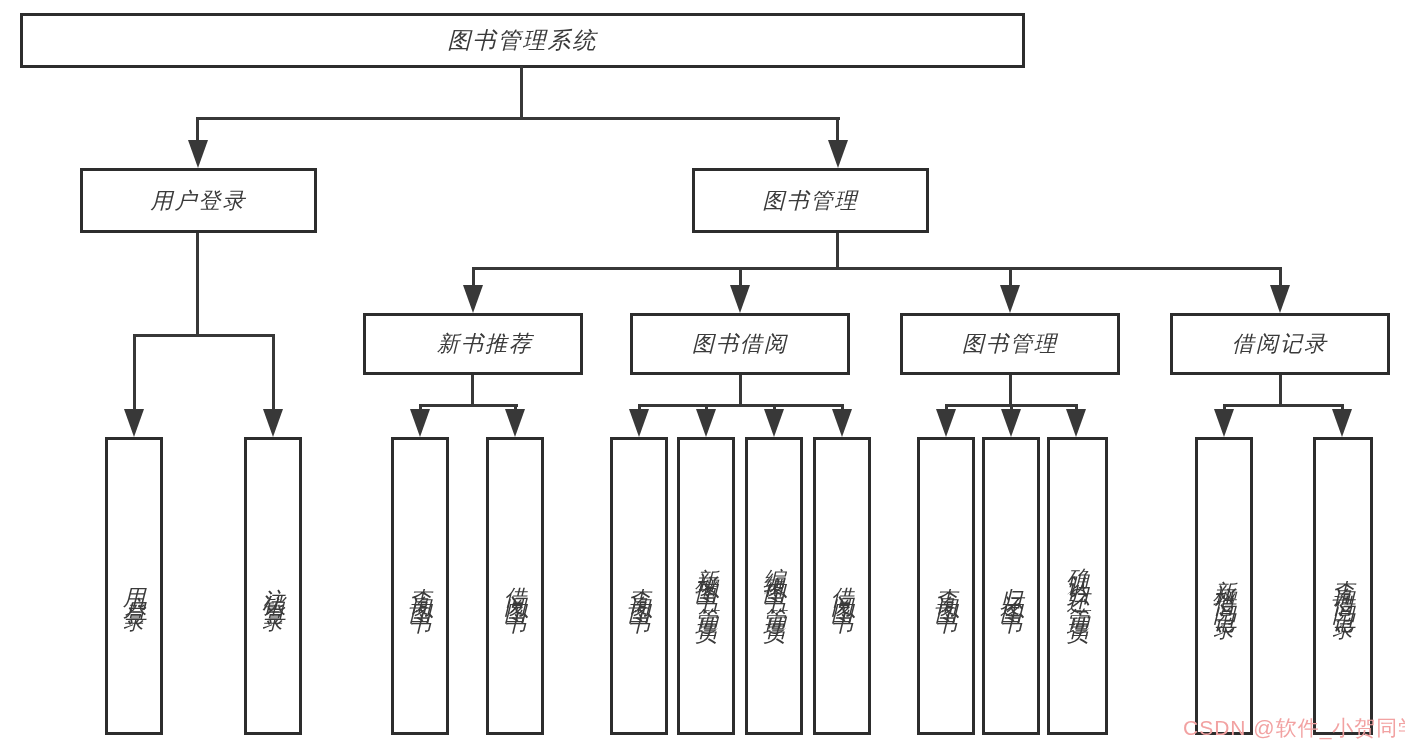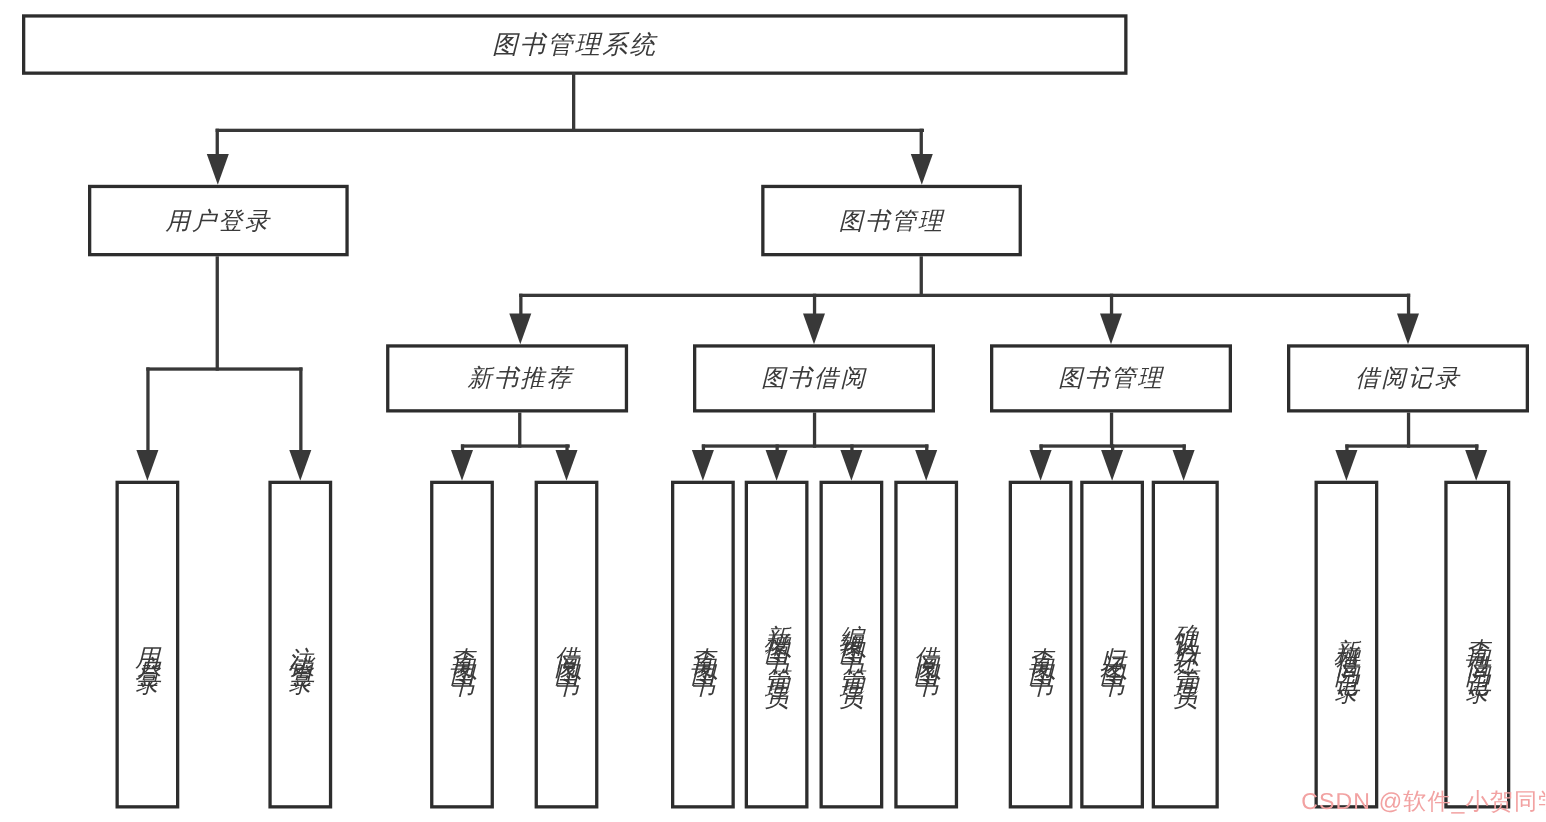--- a/index.html
+++ b/index.html
@@ -14,21 +14,21 @@
   .box{
     position:absolute; box-sizing:border-box; background:#fff;
     border:3px solid var(--border);
     display:flex; align-items:center; justify-content:center;
     font-size:22px; letter-spacing:2px; color:var(--text); white-space:nowrap;font-style:italic;
   }
   .root{left:20px; top:13px; width:1005px; height:55px; font-size:23px;}
   .l2{top:168px; width:237px; height:65px;}
   .l2a{left:80px;} .l2b{left:692px;}
   .l3{top:313px; width:220px; height:62px;}
-  .l3a{left:351px;padding-left:24px;} .l3b{left:630px;} .l3c{left:900px;} .l3d{left:1170px;}
+  .l3a{left:363px;padding-left:24px;} .l3b{left:630px;} .l3c{left:900px;} .l3d{left:1170px;}
   .leaf{
     top:437px; height:298px; width:58px;
     writing-mode:vertical-rl; letter-spacing:8px; font-size:22px;
     display:flex; align-items:center; justify-content:center;
   }
   .v{position:absolute; width:3px; background:var(--line);}
   .h{position:absolute; height:3px; background:var(--line);}
   .a{
     position:absolute; width:0; height:0;
     border-left:10px solid transparent; border-right:10px solid transparent;

